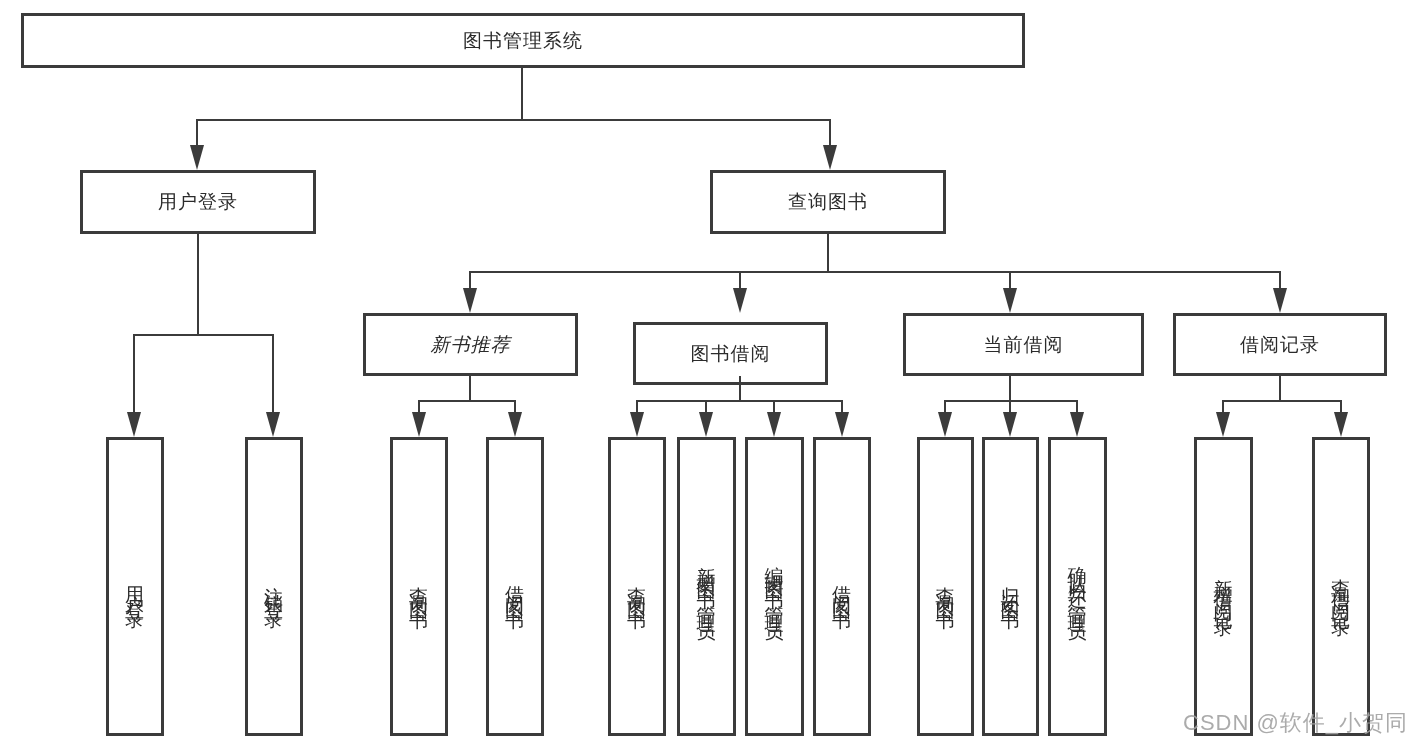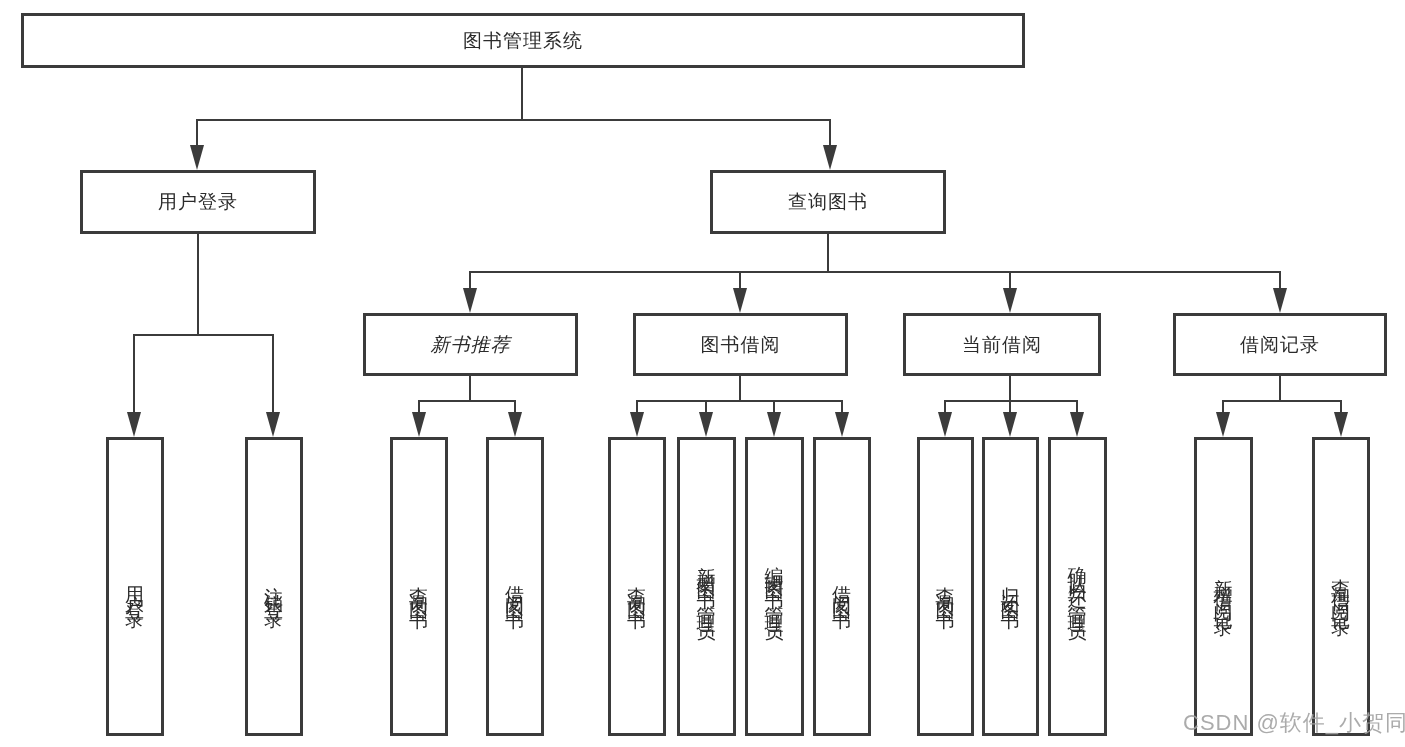--- a/index.html
+++ b/index.html
@@ -92,24 +92,24 @@
   <div class="v" style="left:739px;top:271px;height:17px;"></div>
   <div class="a" style="left:733px;top:288px;"></div>
   <div class="v" style="left:1009px;top:271px;height:17px;"></div>
   <div class="a" style="left:1003px;top:288px;"></div>
   <div class="v" style="left:1279px;top:271px;height:17px;"></div>
   <div class="a" style="left:1273px;top:288px;"></div>
 
   <div class="box hbox" style="left:363px;top:313px;width:215px;height:63px;font-style:italic;">
     <span>新书推荐</span>
   </div>
-  <div class="box hbox" style="left:633px;top:313px;width:215px;height:63px;">
+  <div class="box hbox" style="left:633px;top:322px;width:195px;height:63px;">
     <span>图书借阅</span>
   </div>
-  <div class="box hbox" style="left:903px;top:313px;width:198px;height:63px;">
+  <div class="box hbox" style="left:903px;top:313px;width:241px;height:63px;">
     <span>当前借阅</span>
   </div>
   <div class="box hbox" style="left:1173px;top:313px;width:214px;height:63px;">
     <span>借阅记录</span>
   </div>
 
   <div class="v" style="left:469px;top:376px;height:25px;"></div>
   <div class="h" style="left:418px;top:400px;width:98px;"></div>
   <div class="v" style="left:418px;top:400px;height:13px;"></div>
   <div class="a" style="left:412px;top:412px;"></div>

